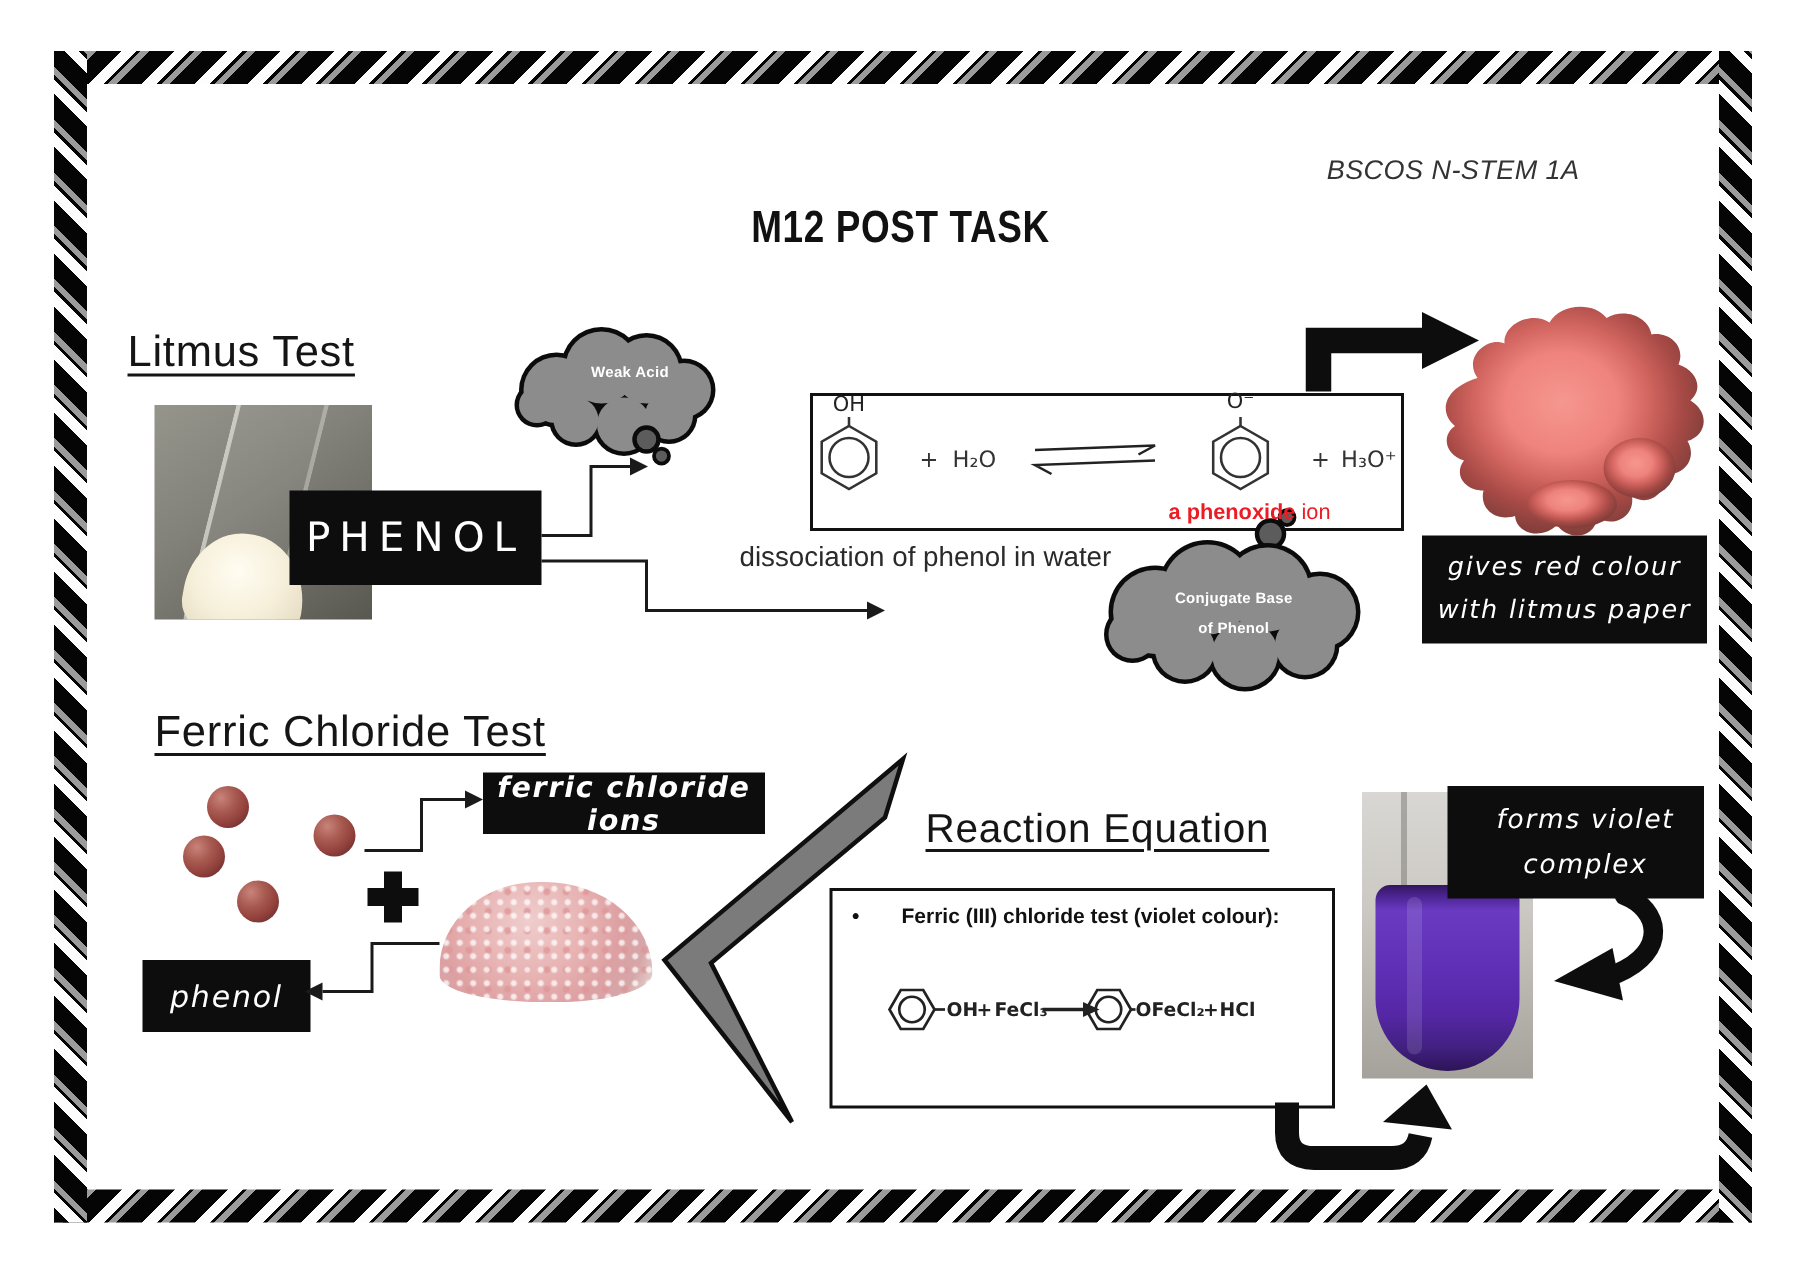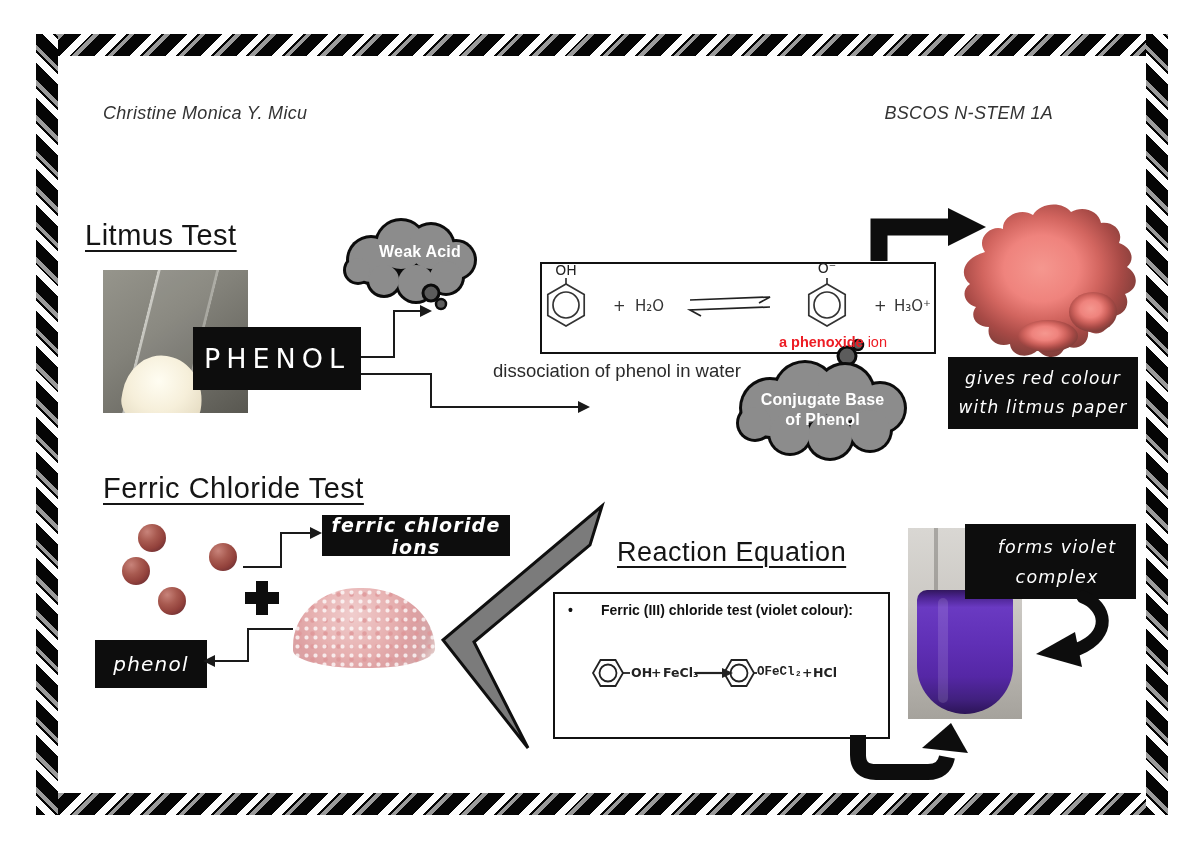--- a/index.html
+++ b/index.html
@@ -48,42 +48,42 @@
   .crystals{left:293px;top:588px;width:142px;height:80px;z-index:4;
           background:
             radial-gradient(rgba(255,255,255,.75) 1.4px,transparent 2.6px),
             radial-gradient(rgba(222,150,152,.8) 1.6px,transparent 3px),
             radial-gradient(circle at 42% 32%,#f0cdcd 0%,#e7b1b1 40%,#dda0a2 62%,#d5a6a8 80%,#e9dcd8 97%);
           background-size:9px 9px,13px 13px,100% 100%;
           border-radius:50% 55% 48% 52%/78% 82% 26% 24%;}
   
   .plusbar{background:#0d0d0d;z-index:4;}
   
-  .cloud-text{z-index:6;color:#fff;font-weight:700;font-size:16px;text-align:center;letter-spacing:.2px;}
+  .cloud-text{z-index:6;color:#fff;font-weight:700;font-size:10px;text-align:center;letter-spacing:.2px;}
   .eq-text{font-family:"DejaVu Sans",sans-serif;font-size:15px;color:#333;z-index:6;}
   .eq-small{font-family:"DejaVu Sans",sans-serif;font-size:14px;color:#222;z-index:6;}
   .eq2-text{font-family:"DejaVu Sans",sans-serif;font-size:12.5px;font-weight:700;color:#222;z-index:6;}
   .red-label{z-index:6;font-size:14.5px;color:#ed1c24;font-family:"Liberation Sans",sans-serif;}
   .caption{font-size:18.5px;color:#2a2a2a;z-index:6;}
   .eq-box{background:#fff;border:2px solid #111;z-index:4;}
   svg.layer{left:0;top:0;z-index:5;pointer-events:none;}
   .bullet-desc{font-weight:700;font-size:14px;color:#111;z-index:6;}
 </style>
 </head>
 <body>
 
 <div id="poster">
 
   <div class="abs hatch-h" style="left:36px;top:34px;width:1132px;height:22px;"></div>
   <div class="abs hatch-h" style="left:36px;top:793px;width:1132px;height:22px;"></div>
   <div class="abs hatch-v" style="left:36px;top:34px;width:22px;height:781px;"></div>
   <div class="abs hatch-v" style="left:1146px;top:34px;width:22px;height:781px;"></div>
 
-  <div class="abs meta" style="left:103px;top:103px;">Christine Monica Y. Micu</div>
   <div class="abs meta" style="right:147px;top:103px;">BSCOS N-STEM 1A</div>
+  <div class="abs title" style="left:0;top:135px;"><span>M12 POST TASK</span></div>
 
   <div class="abs heading" style="left:85px;top:219px;">Litmus Test</div>
 
   <div class="abs photo1">
     <div class="tube"></div>
     <div class="powder"></div>
   </div>
 
   <div class="abs label-box" style="left:193px;top:327px;width:168px;height:63px;">
     <span class="phenol-big">PHENOL</span>
@@ -132,21 +132,21 @@
     <span class="hand" style="font-size:20px;">phenol</span>
   </div>
 
   <div class="abs heading bold" style="left:617px;top:537px;">Reaction Equation</div>
   <div class="abs eq-box" style="left:553px;top:592px;width:333px;height:143px;"></div>
   <div class="abs bullet-desc" style="left:568px;top:602px;">•</div>
   <div class="abs bullet-desc" style="left:590px;top:602px;margin-left:11px;">Ferric (III) chloride test (violet colour):</div>
   <div class="abs eq2-text" style="left:631px;top:665px;">OH</div>
   <div class="abs eq2-text" style="left:651px;top:665px;">+</div>
   <div class="abs eq2-text" style="left:663px;top:665px;">FeCl₃</div>
-  <div class="abs eq2-text" style="left:757px;top:665px;font-family:Liberation Mono, monospace;">OFeCl₂</div>
+  <div class="abs eq2-text" style="left:757px;top:665px;">OFeCl₂</div>
   <div class="abs eq2-text" style="left:802px;top:665px;">+</div>
   <div class="abs eq2-text" style="left:813px;top:665px;">HCl</div>
 
   <div class="abs photo2">
     <div class="neck" style="left:26px;"></div>
     <div class="neck" style="left:84px;"></div>
     <div class="body"></div>
     <div class="shine"></div>
   </div>
 

